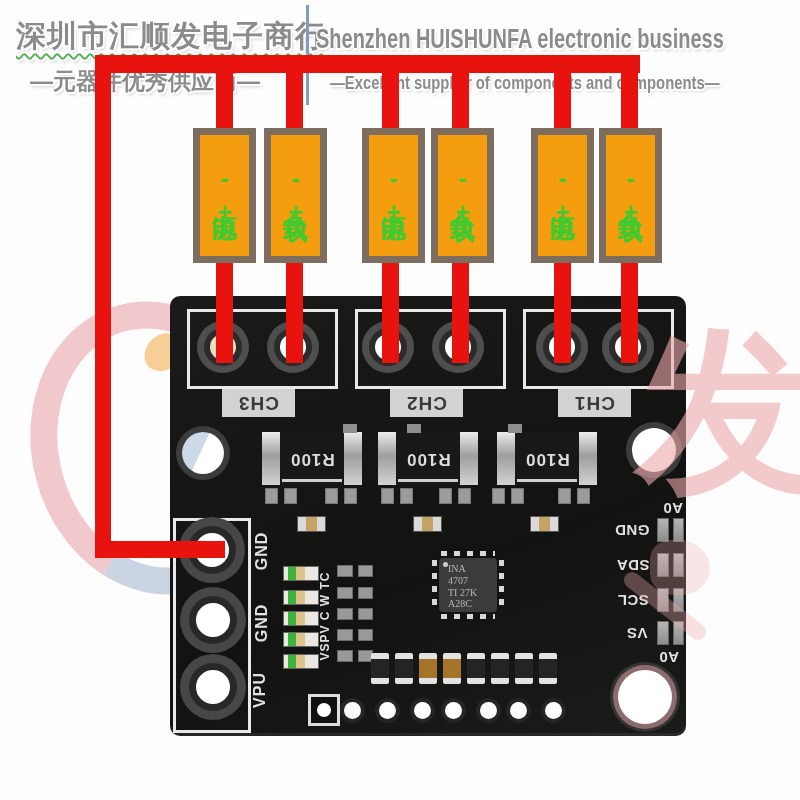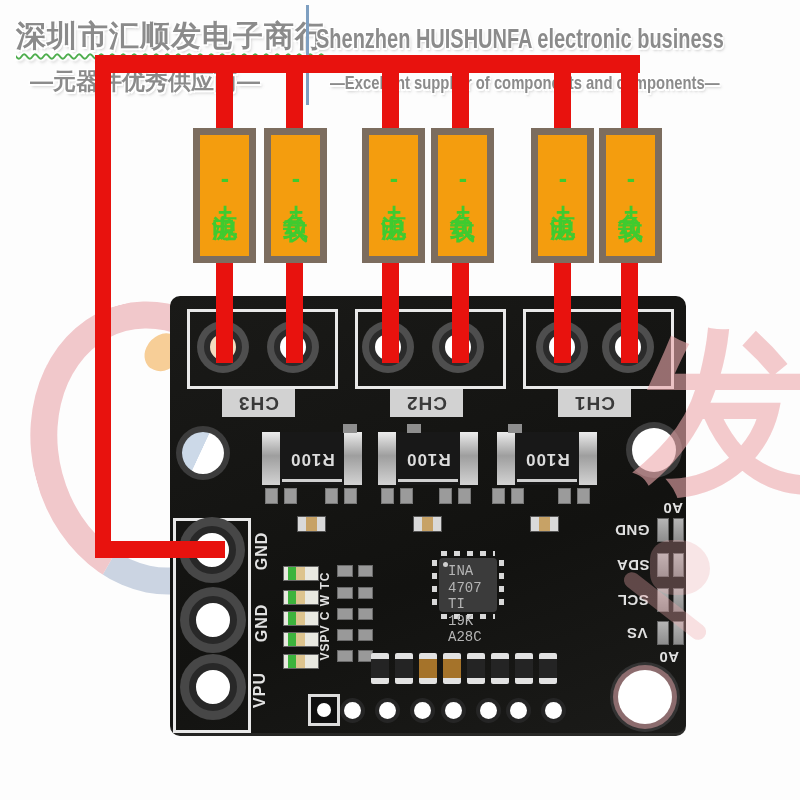--- a/index.html
+++ b/index.html
@@ -72,21 +72,21 @@
     color:#e0e0e0;font-size:12px;font-weight:bold;letter-spacing:1px;white-space:nowrap;}
   .prow{left:167px;width:36px;height:12px;display:flex;gap:5px;}
   .prow i{flex:1;background:#999;border:1px solid #6a6a6a;}
   .w1{top:269px;} .w2{top:291px;} .w3{top:312px;} .w4{top:333px;} .w5{top:354px;}
   .ic-wrap{left:262px;top:255px;width:72px;height:68px;}
   .icp-top{left:9px;right:9px;top:0;height:5px;background:repeating-linear-gradient(90deg,#d8d8d8 0 6px,transparent 6px 13px);}
   .icp-bot{left:9px;right:9px;bottom:0;height:5px;background:repeating-linear-gradient(90deg,#d8d8d8 0 6px,transparent 6px 13px);}
   .icp-left{top:9px;bottom:9px;left:0;width:5px;background:repeating-linear-gradient(180deg,#d8d8d8 0 6px,transparent 6px 13px);}
   .icp-right{top:9px;bottom:9px;right:0;width:5px;background:repeating-linear-gradient(180deg,#d8d8d8 0 6px,transparent 6px 13px);}
   .ic-body{inset:7px;background:#3b3b3b;border-radius:4px;color:#b5b5b5;
-    font-family:Liberation Mono, monospace;font-size:14px;line-height:1.18;padding:5px 0 0 9px;}
+    font-family:Liberation Serif, serif;font-size:10px;line-height:1.18;padding:5px 0 0 9px;}
   .ic-dot{left:4px;top:4px;width:5px;height:5px;border-radius:50%;background:#cfcfcf;}
   .bsmd{top:357px;width:18px;height:31px;border-radius:2px;
     background:linear-gradient(180deg,#e2e2e2 0 20%,#242424 20% 80%,#e2e2e2 80%);}
   .bsmd.amber{background:linear-gradient(180deg,#e2e2e2 0 20%,#a5732a 20% 80%,#e2e2e2 80%);}
   .b1{left:201px;} .b2{left:225px;} .b3{left:249px;} .b4{left:273px;}
   .b5{left:297px;} .b6{left:321px;} .b7{left:345px;} .b8{left:369px;}
   .sqpad{left:138px;top:398px;width:26px;height:26px;border:3px solid #ddd;background:#101010;}
   .sqpad::after{content:"";position:absolute;left:6px;top:6px;width:14px;height:14px;border-radius:50%;background:#fff;}
   .rpad{width:17px;height:17px;border-radius:50%;background:#fff;box-shadow:0 0 0 4px #252525;top:406px;}
   .r1{left:174px;} .r2{left:209px;} .r3{left:244px;} .r4{left:275px;}
@@ -253,21 +253,21 @@
 
     <div class="abs ic-wrap">
       <div class="abs icp-top"></div>
       <div class="abs icp-bot"></div>
       <div class="abs icp-left"></div>
       <div class="abs icp-right"></div>
       <div class="abs ic-body">
         <div class="abs ic-dot"></div>
         <div>INA</div>
         <div>4707</div>
-        <div>TI 19K</div>
+        <div>TI 27K</div>
         <div>A28C</div>
       </div>
     </div>
 
     <div class="abs bsmd b1"></div>
     <div class="abs bsmd b2"></div>
     <div class="abs bsmd amber b3"></div>
     <div class="abs bsmd amber b4"></div>
     <div class="abs bsmd b5"></div>
     <div class="abs bsmd b6"></div>

